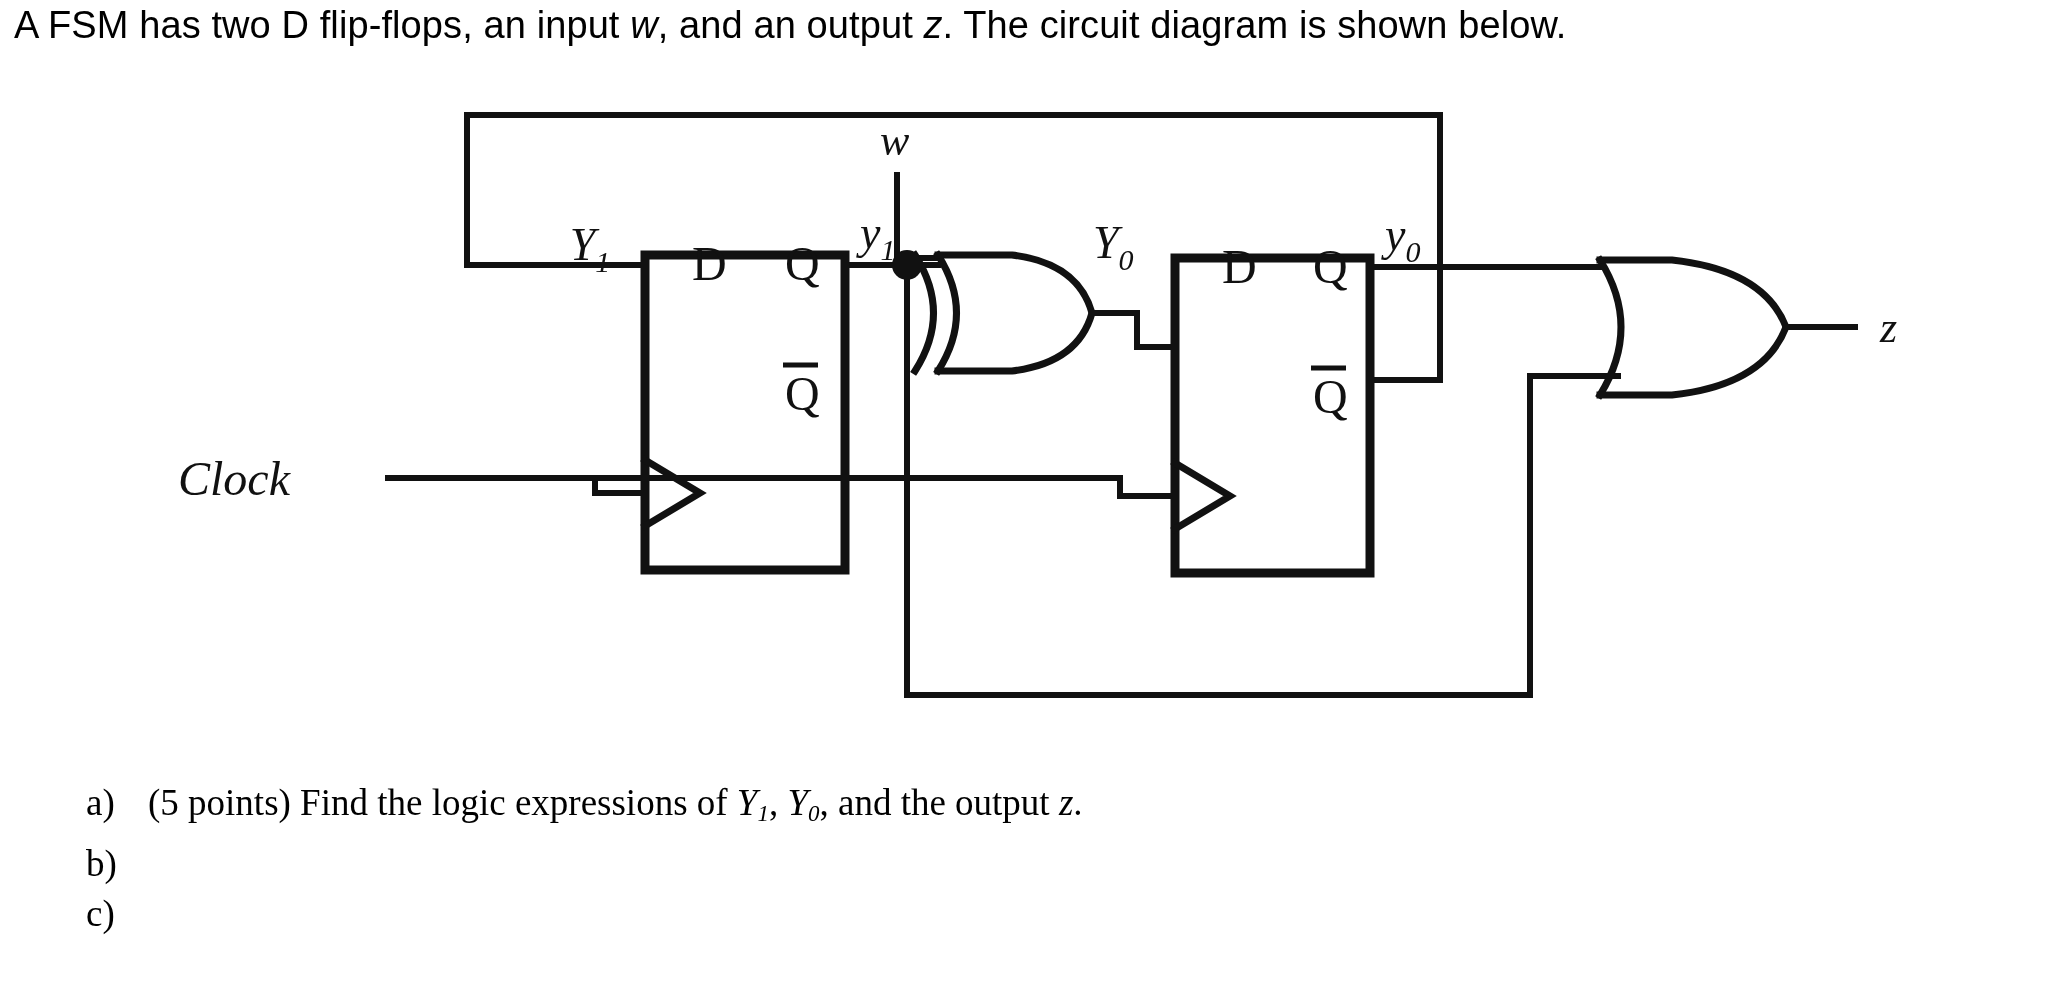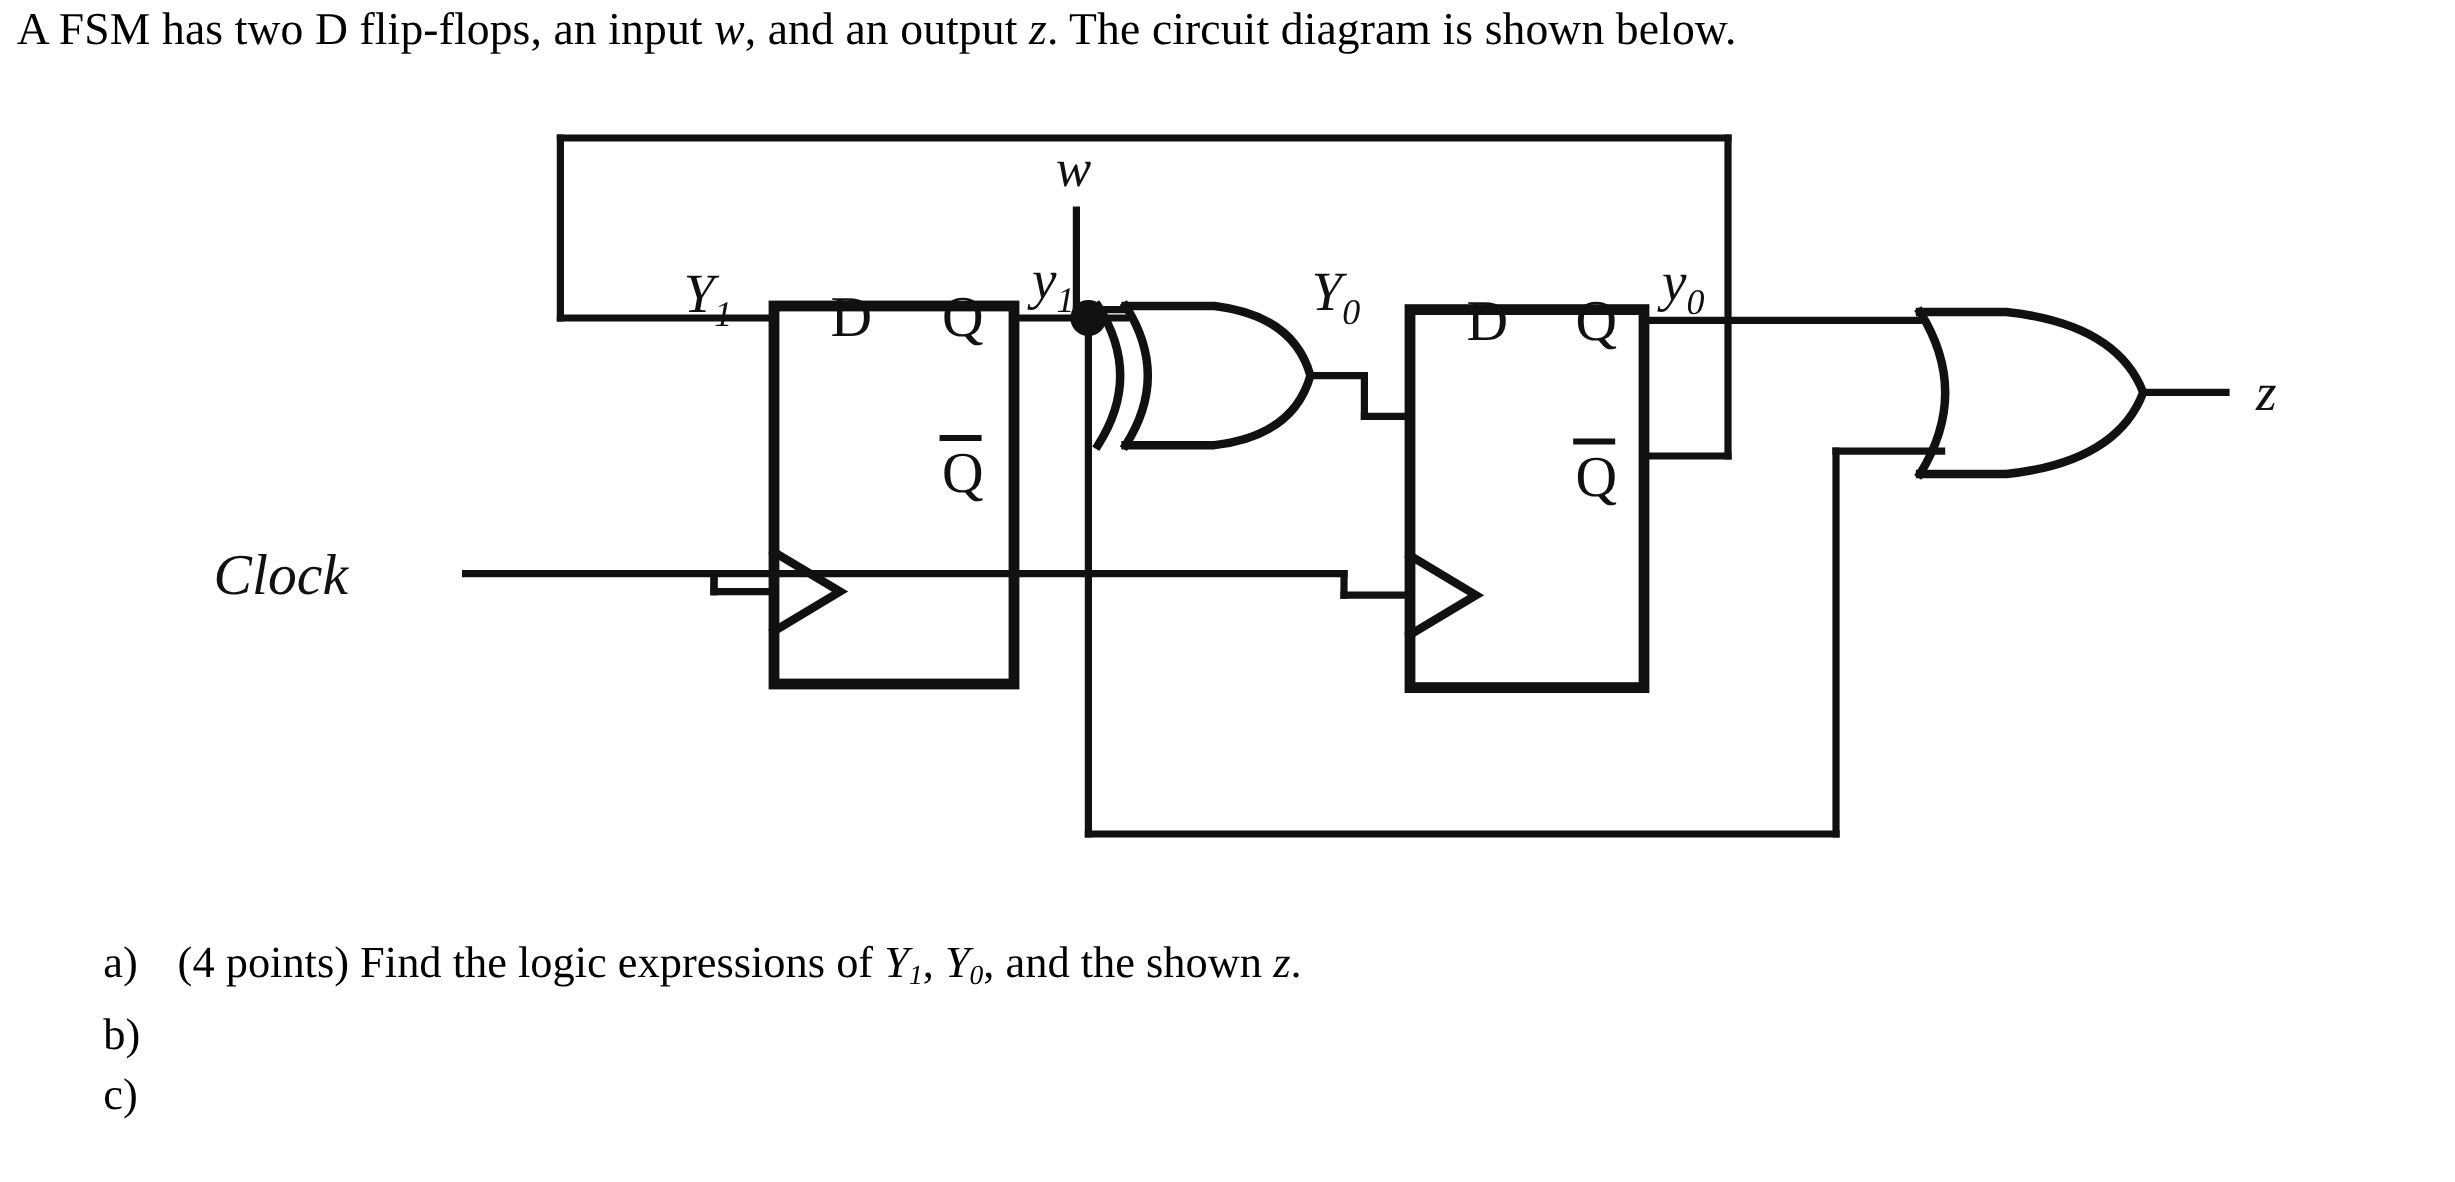--- a/index.html
+++ b/index.html
@@ -22,21 +22,21 @@
     background: #ffffff;
   }
   .prompt {
     position: absolute;
     left: 14px;
     top: 2px;
     font-size: 38px;
     line-height: 46px;
     letter-spacing: 0.1px;
     white-space: nowrap;
-    font-family: Liberation Serif, serif;
+    font-family: Liberation Sans, sans-serif;
   }
   .prompt i { font-style: italic; }
   .circuit-wrap {
     position: absolute;
     left: 0;
     top: 80px;
     width: 2046px;
     height: 660px;
   }
   svg.circuit { display: block; }
@@ -179,21 +179,21 @@
 
       <text class="lbl" x="1880" y="262" font-size="44">z</text>
 
       <text class="lbl" x="178" y="415" font-size="48">Clock</text>
     </svg>
   </div>
 
   <div class="questions">
     <div class="q-row">
       <span class="q-marker">a)</span>
-      <span class="q-text"><span>(4 points) Find the logic expressions of </span><i>Y</i><sub style="font-style: italic;">1</sub><span>, </span><i>Y</i><sub style="font-style: italic;">0</sub><span>, and the shown </span><i>z</i><span>.</span></span>
+      <span class="q-text"><span>(5 points) Find the logic expressions of </span><i>Y</i><sub style="font-style: italic;">1</sub><span>, </span><i>Y</i><sub style="font-style: italic;">0</sub><span>, and the output </span><i>z</i><span>.</span></span>
     </div>
     <div class="q-row">
       <span class="q-marker">b)</span>
     </div>
     <div class="q-row">
       <span class="q-marker">c)</span>
     </div>
   </div>
 
 </div>

